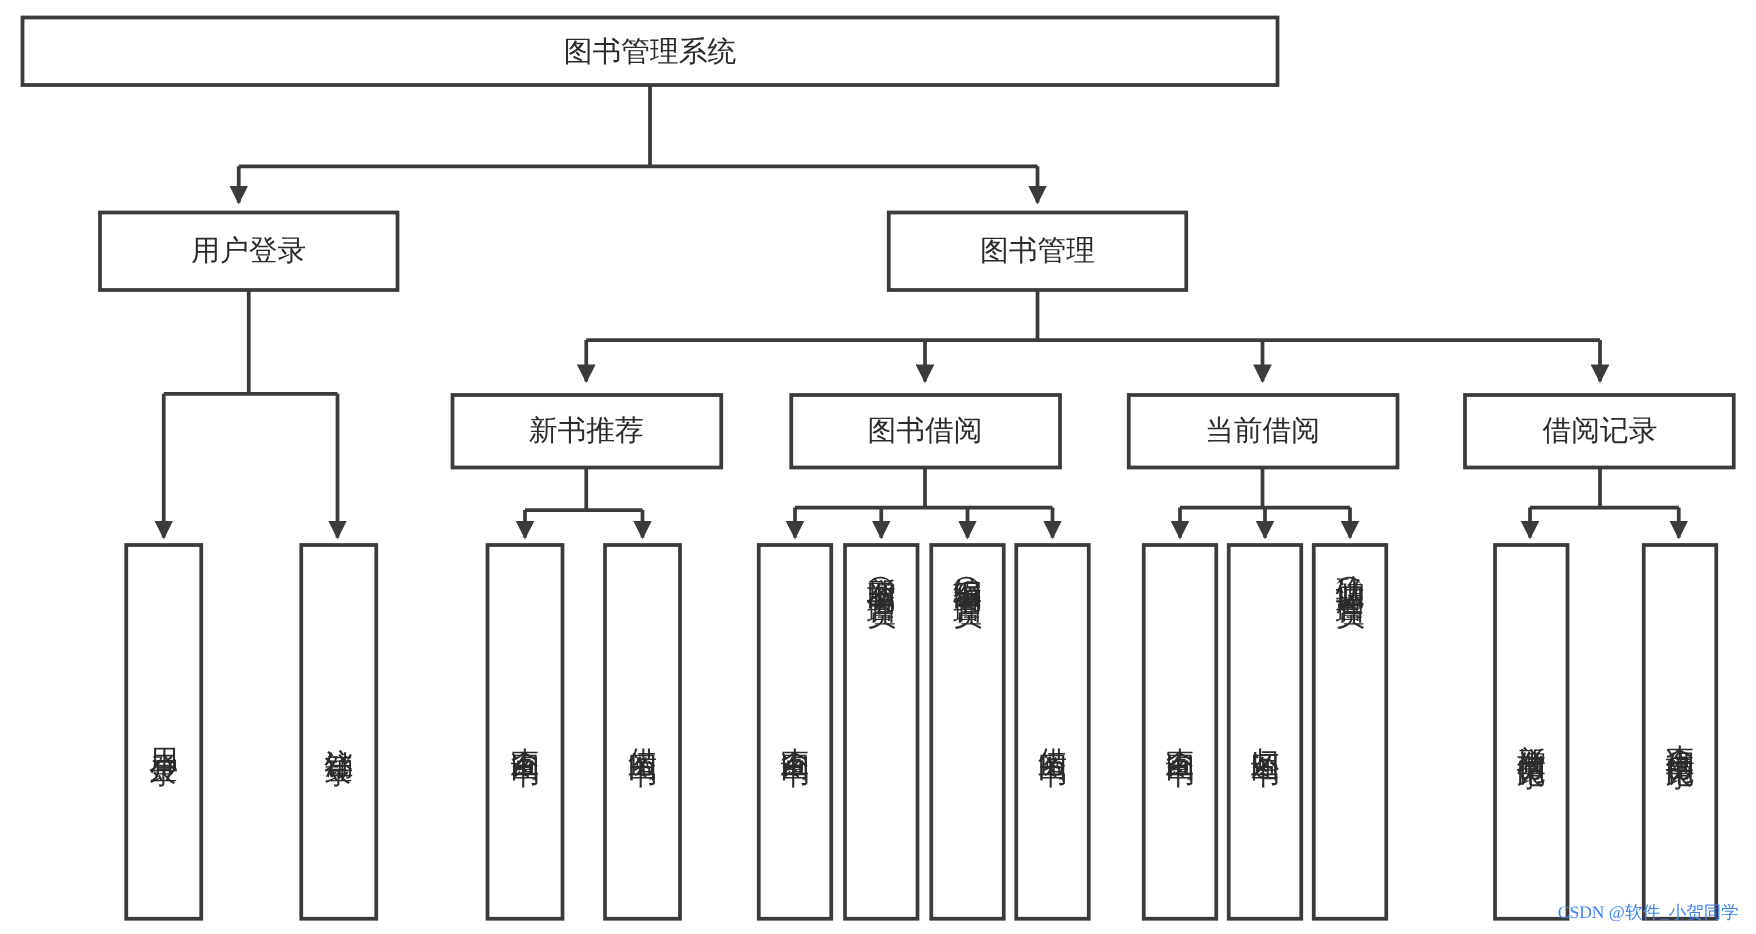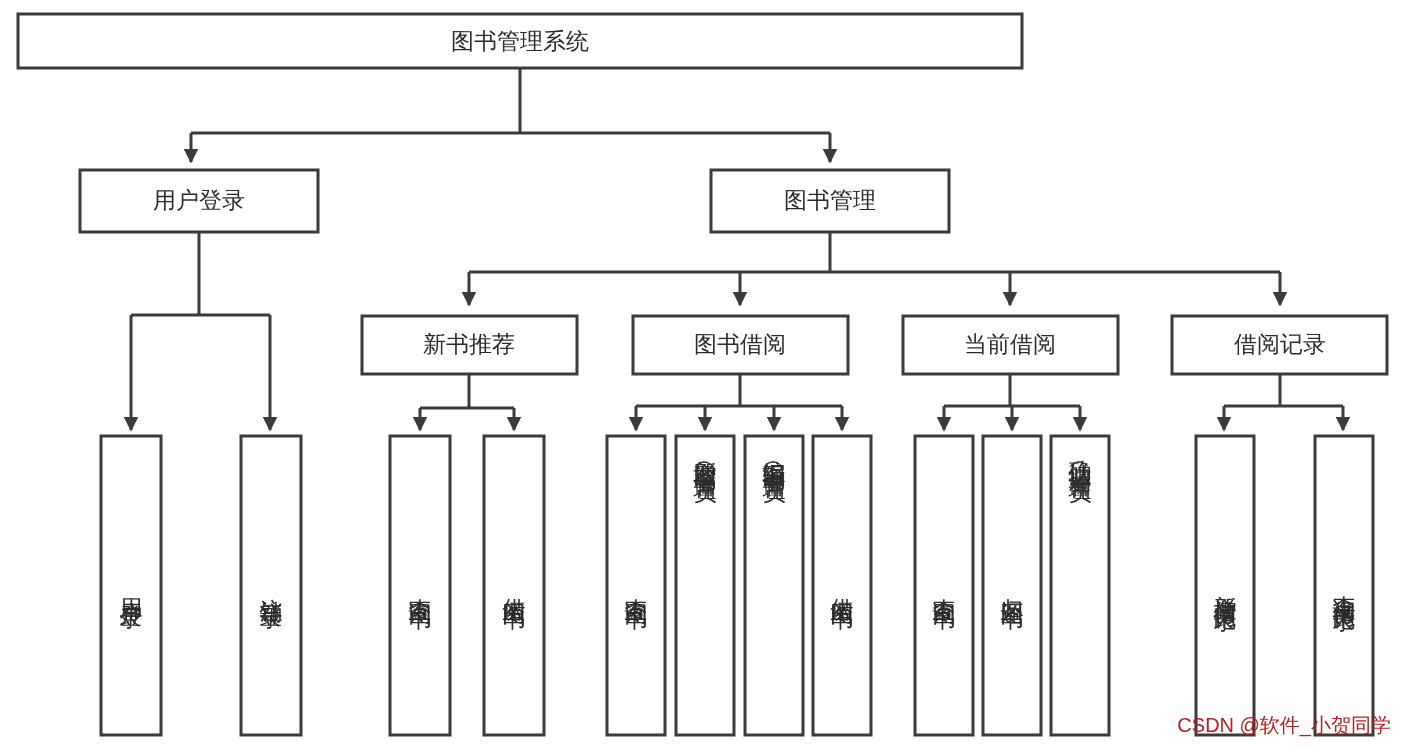--- a/index.html
+++ b/index.html
@@ -235,17 +235,17 @@
 
     <div class="vlabel" style="position:absolute; left:1196px; top:436px; width:58px; height:299px; display:flex; align-items:center; justify-content:center;">
       <span style="writing-mode:vertical-rl; text-orientation:upright; font-size:23px; color:#2b2b2b; letter-spacing:3px; line-height:1;">新增借阅记录</span>
     </div>
 
     <div class="vlabel" style="position:absolute; left:1315px; top:436px; width:58px; height:299px; display:flex; align-items:center; justify-content:center;">
       <span style="writing-mode:vertical-rl; text-orientation:upright; font-size:23px; color:#2b2b2b; letter-spacing:3px; line-height:1;">查询借阅记录</span>
     </div>
   </div>
 
-  <div style="position:absolute; right:14px; bottom:8px; color:#b91c1c; font-size:20px; font-family:Liberation Sans, sans-serif; white-space:nowrap;">
+  <div style="position:absolute; right:14px; bottom:8px; color:#3b82f6; font-size:14px; font-family:Liberation Serif, serif; white-space:nowrap;">
     <span>CSDN @软件_小贺同学</span>
   </div>
 
 </div>
 
 </body></html>

